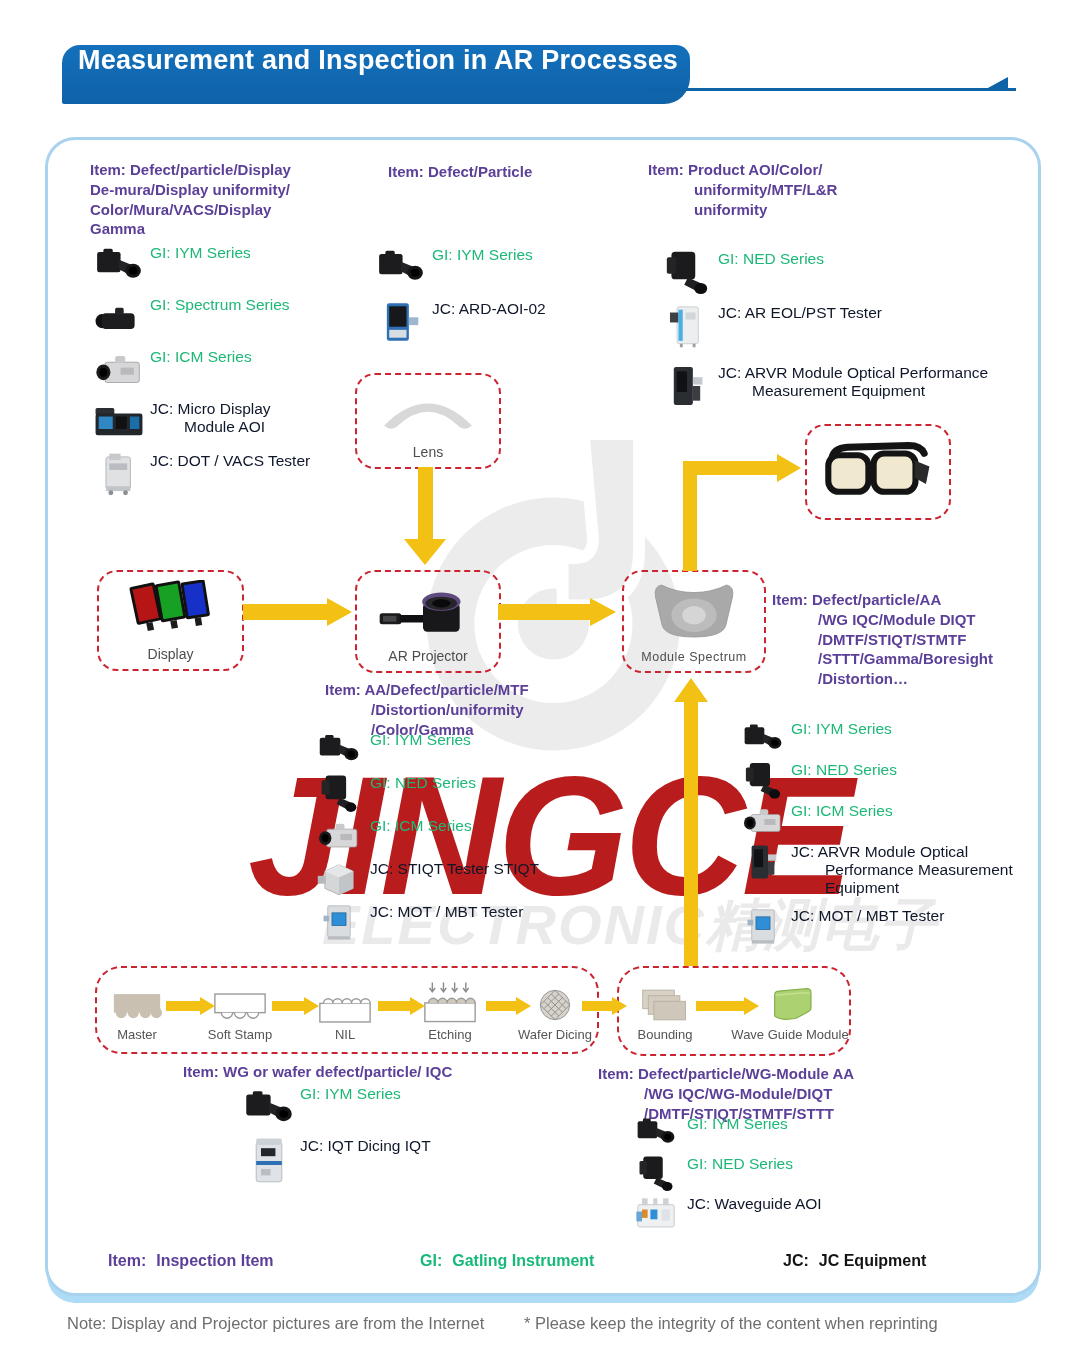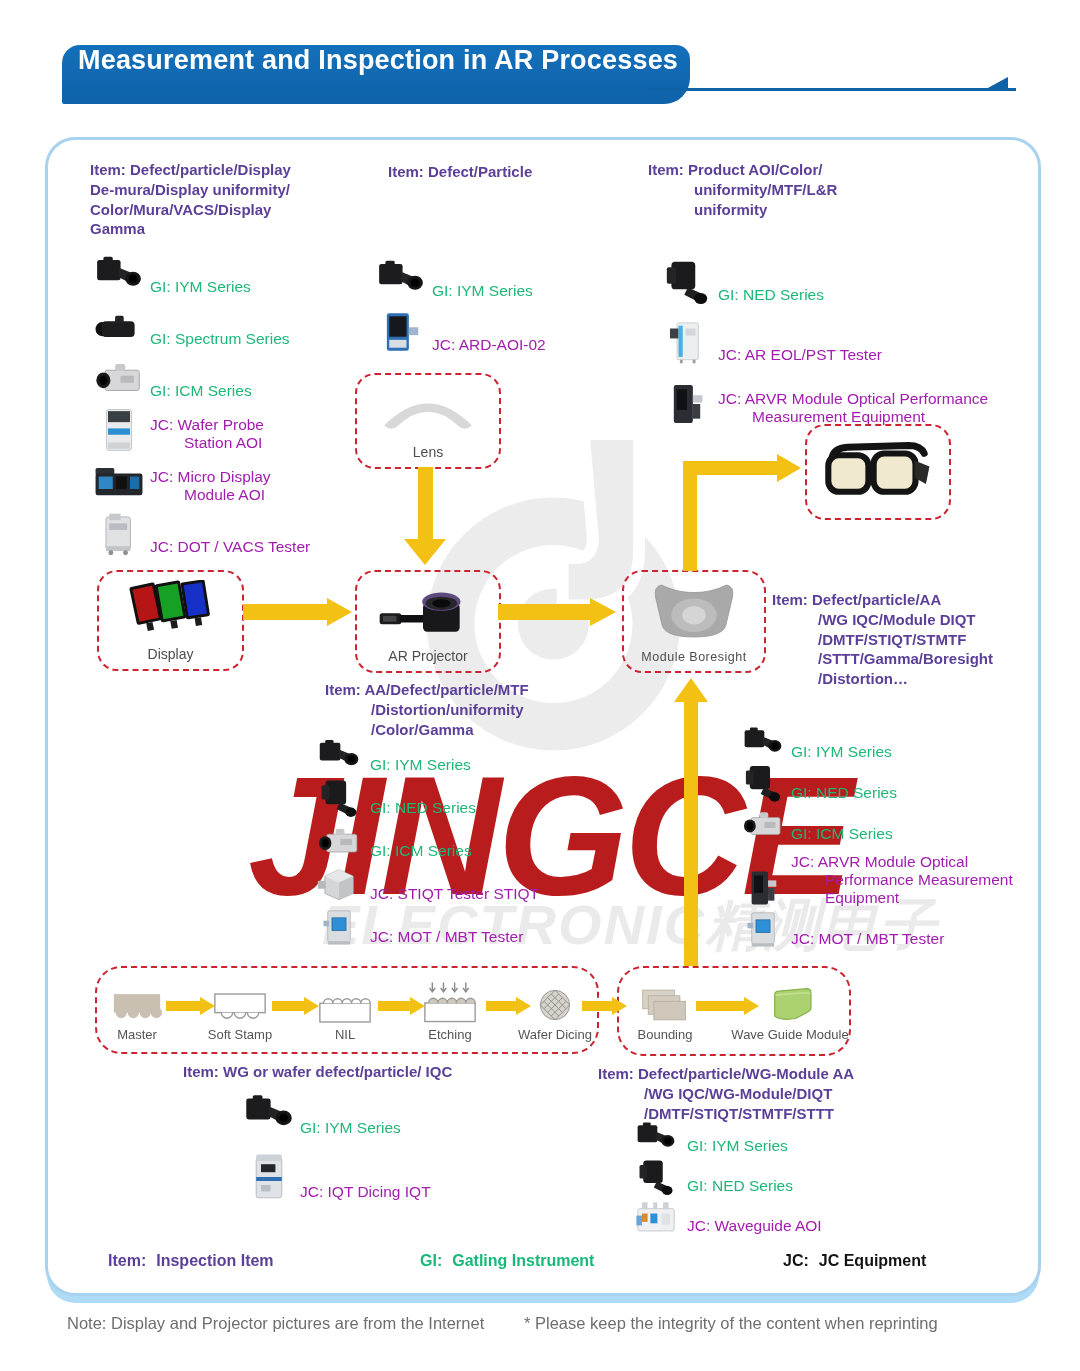--- a/index.html
+++ b/index.html
@@ -22,26 +22,26 @@
   .wm1{position:absolute;left:248px;top:752px;font-size:168px;line-height:1;font-weight:800;
        font-style:italic;color:#b91c1c;letter-spacing:-4px;white-space:nowrap;}
   .wm2{position:absolute;left:322px;top:897px;font-size:56px;line-height:1;font-weight:800;
        font-style:italic;color:#eaeaea;letter-spacing:2px;white-space:nowrap;}
   
   .item-text{position:absolute;color:#5b3f98;font-size:15px;line-height:1.32;font-weight:600;
              white-space:pre-line;}
   .item-text.hang{padding-left:46px;text-indent:-46px;}
   
   .egroup{position:absolute;display:flex;flex-direction:column;}
-  .erow{display:flex;align-items:flex-end;min-height:52px;}
+  .erow{display:flex;align-items:flex-start;min-height:52px;}
   .eicon{width:62px;flex:none;display:flex;justify-content:center;align-items:center;}
   .eicon svg{width:50px;height:44px;}
   .elabel{font-size:15.5px;line-height:1.16;white-space:pre-line;padding-left:34px;text-indent:-34px;}
   .elabel.gi{color:#1db877;}
-  .elabel.jc{color:#a21caf;}
+  .elabel.jc{color:#0f172a;}
   .g-lens .erow{min-height:54px}
   .g-product .erow{min-height:54px}
   .g-product .erow:nth-child(2){min-height:60px}
   .g-product .erow:nth-child(3){min-height:62px}
   .g-projector .erow{min-height:43px}
   .g-projector .eicon svg{width:44px;height:38px}
   .g-module .erow{min-height:41px}
   .g-module .erow:nth-child(4){min-height:64px}
   .g-module .eicon{width:56px}
   .g-module .eicon svg{width:42px;height:38px}
@@ -146,32 +146,20 @@
             <rect x="27" y="2" width="13" height="9" rx="3" fill="#c9c9cb"></rect>
             <ellipse cx="12" cy="23" rx="9" ry="10" fill="#1a1a1c"></ellipse>
             <ellipse cx="12" cy="23" rx="5" ry="6" fill="#000000"></ellipse>
             <rect x="34" y="17" width="17" height="9" fill="#b9b9bb"></rect>
           </svg>
         </span>
         <span class="elabel gi">GI: ICM Series</span>
       </div>
       <div class="erow">
         <span class="eicon">
-          <svg viewBox="0 0 44 56">
-            <rect x="6" y="2" width="32" height="52" rx="3" fill="#e8eaec" stroke="#b9bcc0"></rect>
-            <rect x="8" y="4" width="28" height="14" fill="#3a3f44"></rect>
-            <rect x="8" y="26" width="28" height="8" fill="#2a8fd0"></rect>
-            <rect x="8" y="44" width="28" height="8" fill="#cfd3d6"></rect>
-          </svg>
-        </span>
-        <span class="elabel jc">JC: Wafer Probe
-Station AOI</span>
-      </div>
-      <div class="erow">
-        <span class="eicon">
           <svg viewBox="0 0 64 40">
             <rect x="2" y="2" width="24" height="9" rx="2" fill="#2b2e33"></rect>
             <rect x="2" y="9" width="60" height="28" rx="3" fill="#23262a"></rect>
             <rect x="6" y="13" width="18" height="16" fill="#2f87c4"></rect>
             <rect x="28" y="13" width="14" height="16" fill="#111111"></rect>
             <rect x="46" y="13" width="12" height="16" fill="#1b6fa8"></rect>
           </svg>
         </span>
         <span class="elabel jc">JC: Micro Display
 Module AOI</span>
@@ -488,21 +476,21 @@
   </div>
 
   <div class="dbox" style="left:622px;top:570px;width:140px;height:99px">
     <span class="nimg">
       <svg viewBox="0 0 110 74" width="100" height="62">
         <path d="M16 6 Q34 15 55 15 Q76 15 94 6 Q103 8 101 20 L93 54 Q89 68 55 68 Q21 68 17 54 L9 20 Q7 8 16 6 Z" fill="#a9a9a9" stroke="#979797"></path>
         <ellipse cx="55" cy="42" rx="27" ry="20" fill="#c0c0c0" opacity="0.85"></ellipse>
         <ellipse cx="55" cy="42" rx="14" ry="11" fill="#d5d5d5"></ellipse>
       </svg>
     </span>
-    <div class="node-label small">Module Boresight</div>
+    <div class="node-label small">Module Spectrum</div>
   </div>
 
   <div class="dbox" style="left:805px;top:424px;width:142px;height:92px">
     <span class="nimg" style="margin-top:10px">
       <svg viewBox="0 0 130 78" width="120" height="68">
         <path d="M12 26 Q14 14 30 13 L100 11 Q114 11 118 20" fill="none" stroke="#141414" stroke-width="8" stroke-linecap="round"></path>
         <rect x="8" y="22" width="46" height="42" rx="12" fill="#f1e9cf" stroke="#141414" stroke-width="7"></rect>
         <rect x="60" y="20" width="48" height="44" rx="12" fill="#f1e9cf" stroke="#141414" stroke-width="7"></rect>
         <path d="M54 36 Q57 30 60 36" stroke="#141414" stroke-width="5" fill="none"></path>
         <path d="M107 28 L124 35 L120 55 L107 48 Z" fill="#2a2a2a"></path>

